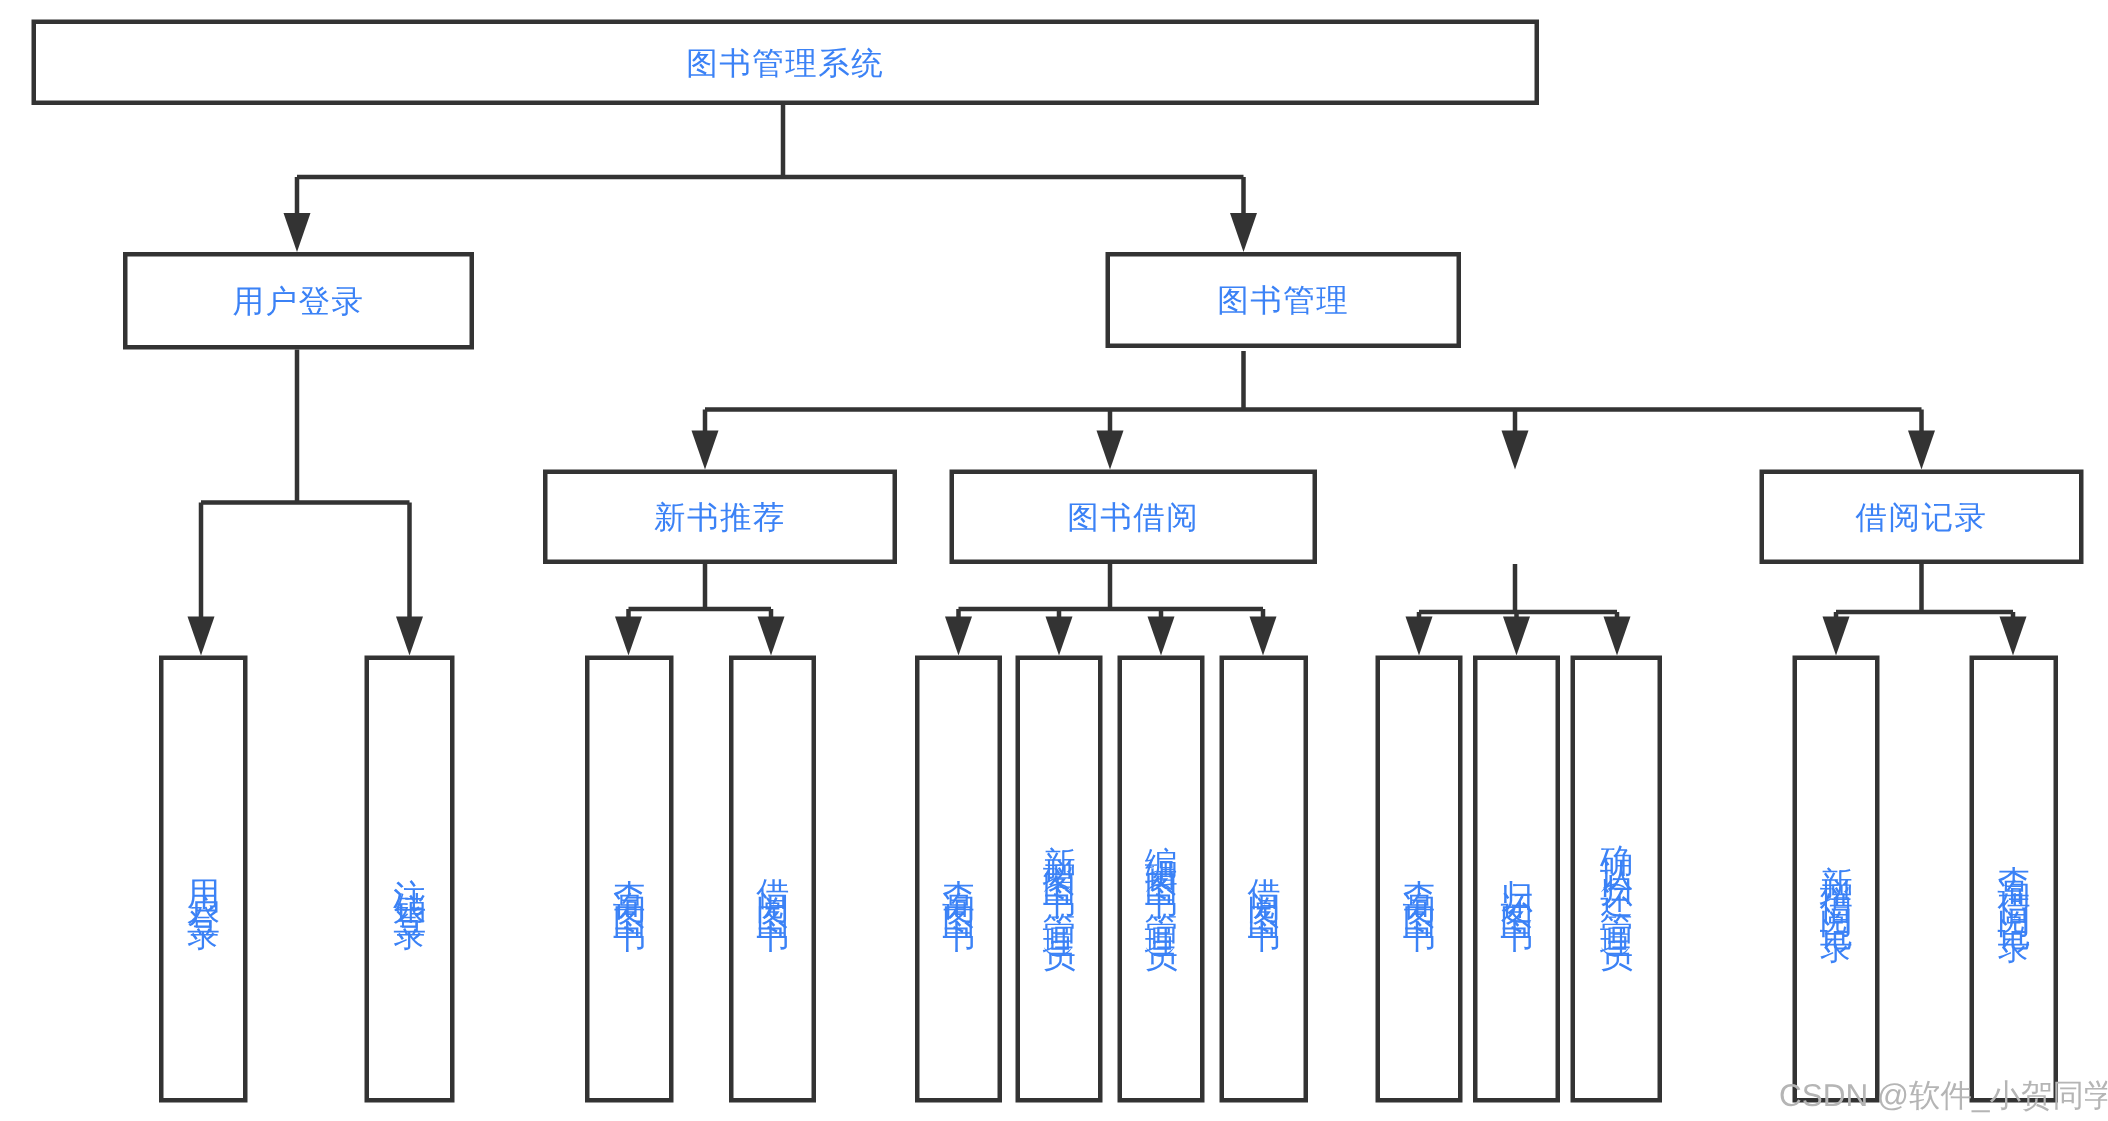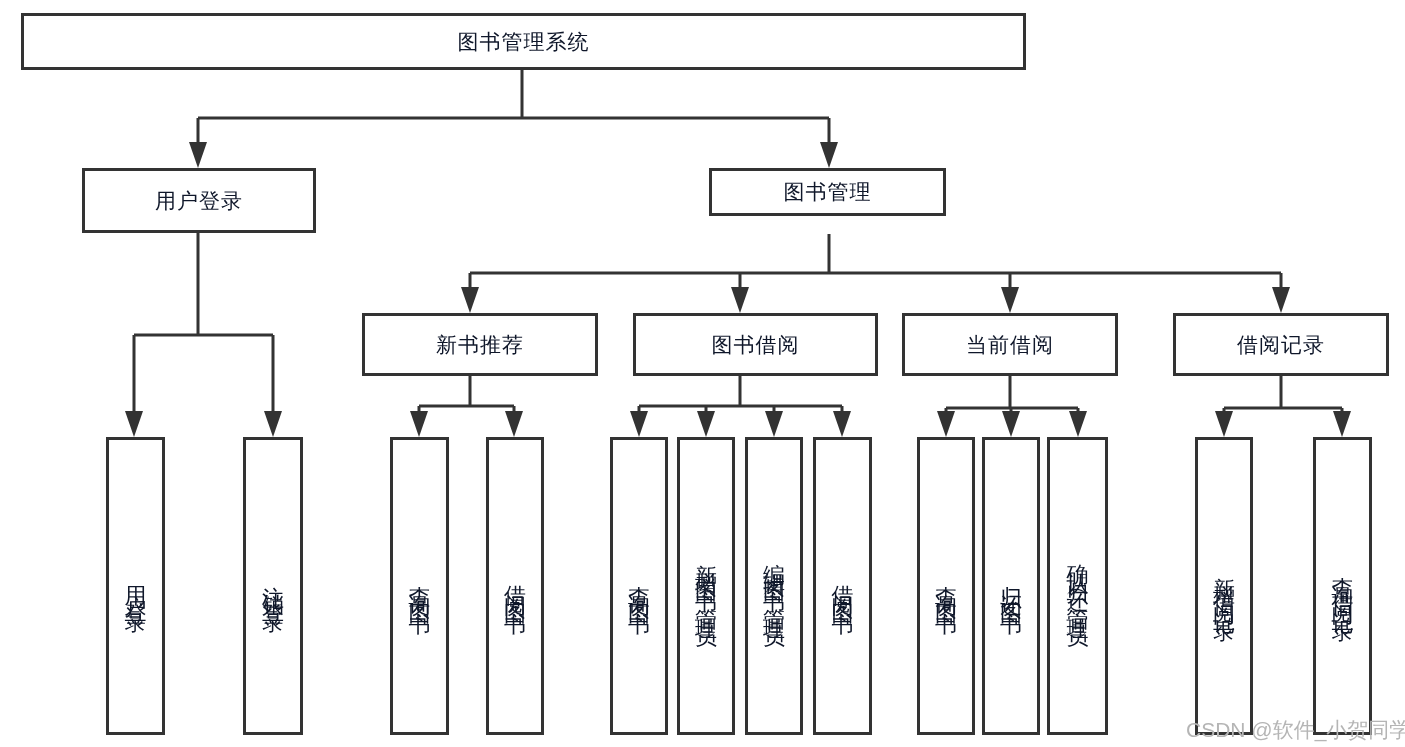--- a/index.html
+++ b/index.html
@@ -20,21 +20,21 @@
   .wire { stroke: #333333; stroke-width: 3; fill: none; }
   .arrow { fill: #333333; stroke: none; }
   .box {
     position: absolute;
     box-sizing: border-box;
     border: 3px solid #333333;
     background: #ffffff;
     display: flex;
     align-items: center;
     justify-content: center;
-    color: #0f172a;
+    color: #3b82f6;
   }
   .box.h span {
     font-size: 21px;
     letter-spacing: 1px;
     white-space: nowrap;
   }
   .vtext {
     writing-mode: vertical-rl;
     text-orientation: mixed;
     font-size: 22px;
@@ -87,32 +87,29 @@
     <polygon class="arrow" points="1333,411 1351,411 1342,437"></polygon>
   </svg>
 
   <div class="box h" style="left:21px;top:13px;width:1005px;height:57px">
     <span>图书管理系统</span>
   </div>
 
   <div class="box h" style="left:82px;top:168px;width:234px;height:65px">
     <span>用户登录</span>
   </div>
-  <div class="box h" style="left:709px;top:168px;width:237px;height:48px">
+  <div class="box h" style="left:737px;top:168px;width:237px;height:64px">
     <span>图书管理</span>
   </div>
 
   <div class="box h" style="left:362px;top:313px;width:236px;height:63px">
     <span>新书推荐</span>
   </div>
   <div class="box h" style="left:633px;top:313px;width:245px;height:63px">
     <span>图书借阅</span>
-  </div>
-  <div class="box h" style="left:902px;top:313px;width:216px;height:63px">
-    <span>当前借阅</span>
   </div>
   <div class="box h" style="left:1173px;top:313px;width:216px;height:63px">
     <span>借阅记录</span>
   </div>
 
   <div class="box v" style="left:106px;top:437px;width:59px;height:298px">
     <span class="vtext">用户登录</span>
   </div>
   <div class="box v" style="left:243px;top:437px;width:60px;height:298px">
     <span class="vtext">注销登录</span>

